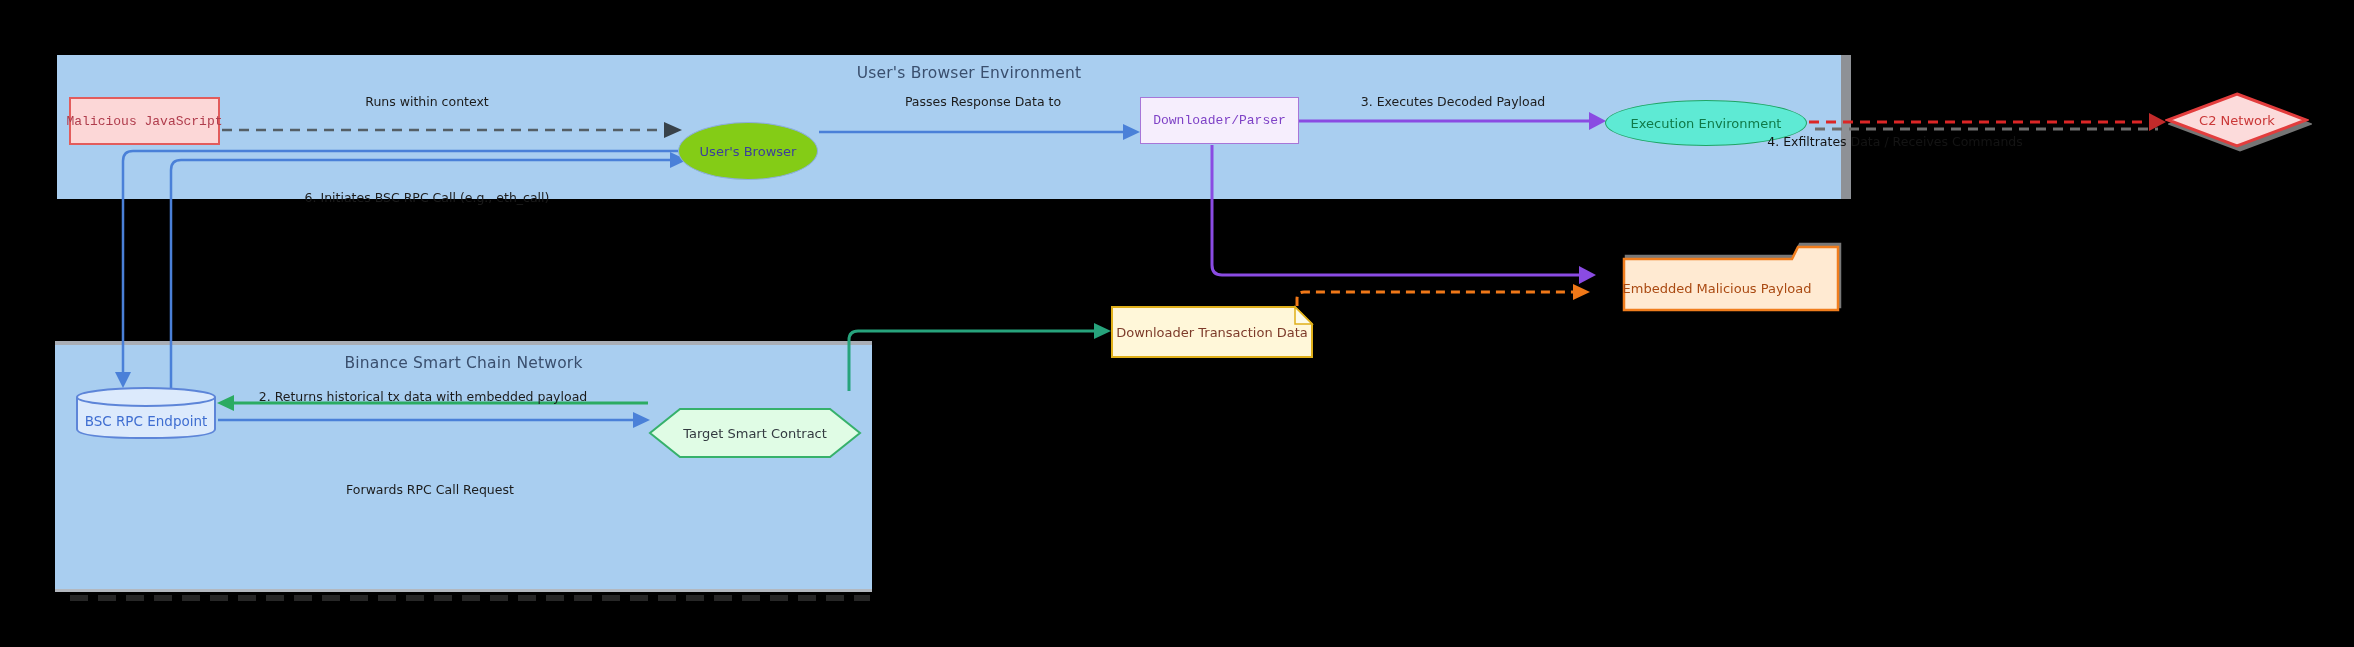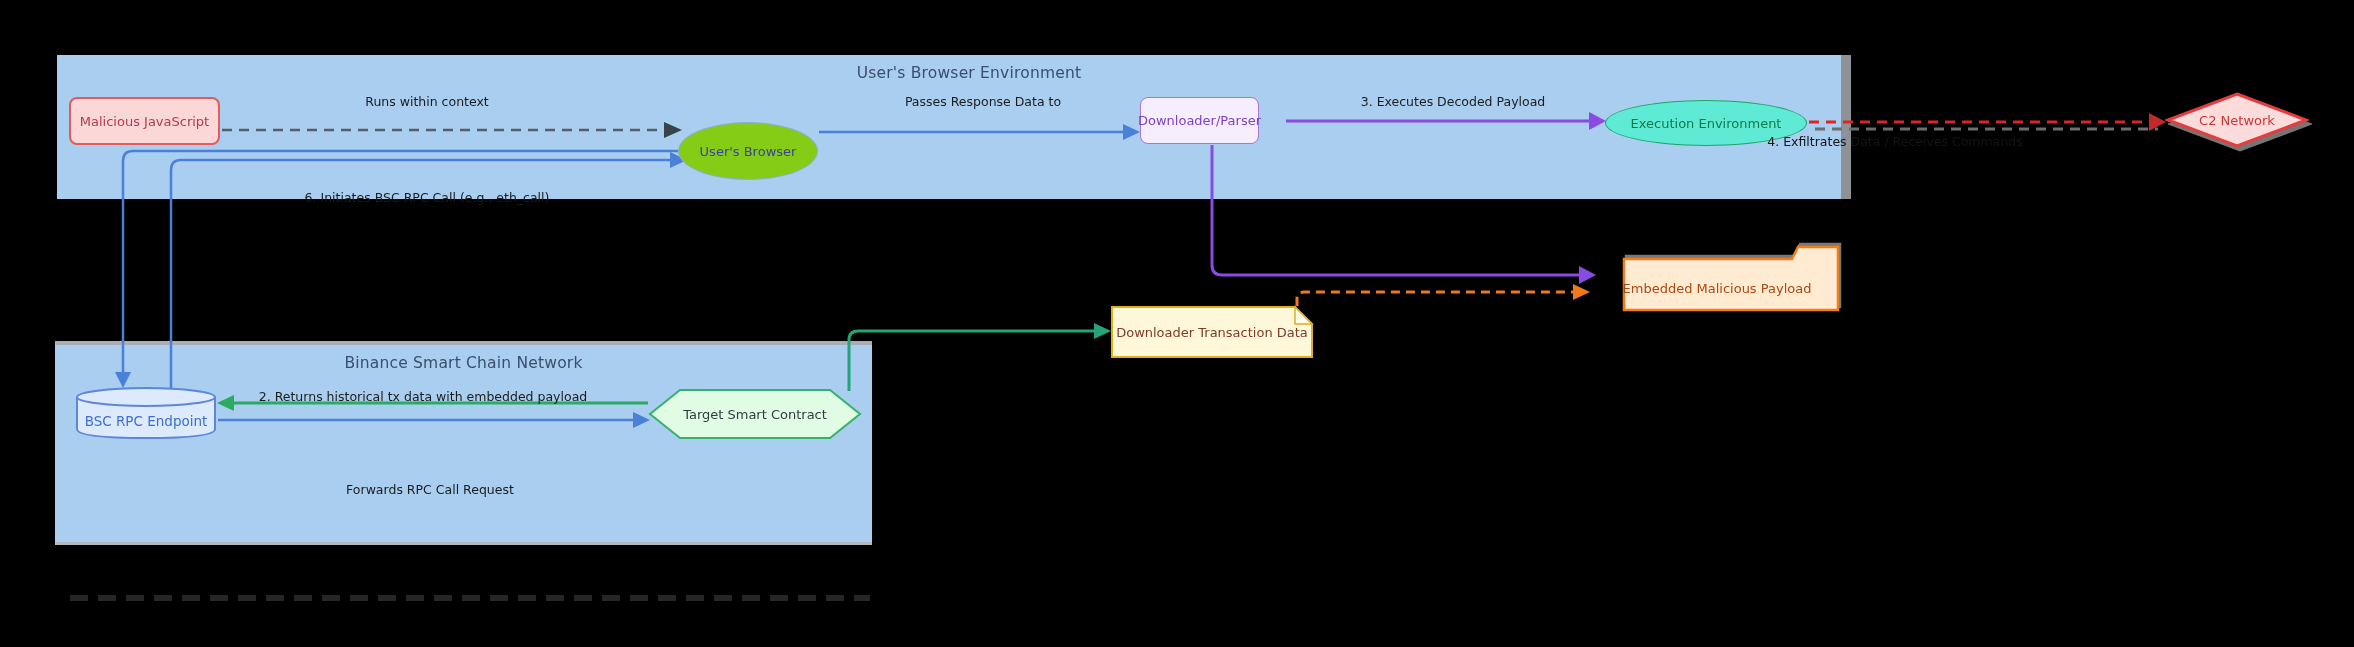--- a/index.html
+++ b/index.html
@@ -3,21 +3,21 @@
 <meta charset="utf-8">
 <style>
   html,body{margin:0;padding:0;background:#000;}
   .canvas{position:relative;width:2354px;height:647px;background:#000;overflow:hidden;
           font-family:"DejaVu Sans",sans-serif;}
   .container{position:absolute;background:#a9cef0;}
   .container-title{position:absolute;width:100%;text-align:center;color:#3a4f6e;
                    font-size:15.5px;letter-spacing:.2px;}
   .node{position:absolute;display:flex;align-items:center;justify-content:center;
         font-size:13px;text-align:center;box-sizing:border-box;white-space:nowrap;}
-  .rect-node{border-radius:8px;}
+  .rect-node{border-radius:0;font-family:Liberation Mono, monospace;}
   .ellipse-node{border-radius:50%;}
   .shape-node{display:block;}
   .shape-node svg{display:block;}
   .shape-label{position:absolute;left:0;top:0;width:100%;height:100%;display:flex;
                align-items:center;justify-content:center;font-size:13px;white-space:nowrap;}
   .edges{position:absolute;left:0;top:0;pointer-events:none;}
   .edge-label{position:absolute;transform:translate(-50%,-50%);white-space:nowrap;
               font-size:12.5px;color:#1c1c1c;}
   .edge-label.faint{color:#141414;}
   
@@ -35,21 +35,21 @@
 </style>
 </head>
 <body>
 
 <div class="canvas">
 
   <div class="container" style="left:57px;top:55px;width:1764px;height:144px;box-shadow:10px 0 0 #8e9196;padding-left:20px;">
     <div class="container-title" style="top:9px;">User's Browser Environment</div>
   </div>
 
-  <div class="container" style="left:55px;top:345px;width:817px;height:200px;
+  <div class="container" style="left:55px;top:345px;width:817px;height:247px;
               box-shadow:0 -4px 0 #a9aeb6;border-bottom:3px solid #b3b8bf;box-sizing:border-box;">
     <div class="container-title" style="top:9px;">Binance Smart Chain Network</div>
   </div>
 
   <svg class="edges" width="2354" height="647" viewBox="0 0 2354 647">
 
     <line x1="70" y1="598" x2="870" y2="598" stroke="#262626" stroke-width="6" stroke-dasharray="18 10"></line>
 
     <g>
       <path d="M 222,130 L 664,130" fill="none" stroke="#555f66" stroke-width="2.5" stroke-dasharray="10 7"></path>
@@ -109,21 +109,21 @@
   </svg>
 
   <div class="node rect-node n-mal" style="left:69px;top:97px;width:151px;height:48px;">
     <span>Malicious JavaScript</span>
   </div>
 
   <div class="node ellipse-node n-ub" style="left:678px;top:122px;width:140px;height:58px;">
     <span>User's Browser</span>
   </div>
 
-  <div class="node rect-node n-dp" style="left:1140px;top:97px;width:119px;height:47px;">
+  <div class="node rect-node n-dp" style="left:1140px;top:97px;width:159px;height:47px;">
     <span>Downloader/Parser</span>
   </div>
 
   <div class="node ellipse-node n-ee" style="left:1605px;top:100px;width:202px;height:46px;">
     <span>Execution Environment</span>
   </div>
 
   <div class="shape-node shadow-c2" style="position:absolute;left:2165px;top:91px;width:144px;height:58px;">
     <svg width="144" height="58" viewBox="0 0 144 58">
       <polygon points="72,3 141,29 72,55 3,29" fill="#fcdbdb" stroke="#e33d3d" stroke-width="3"></polygon>
@@ -147,21 +147,21 @@
   </div>
 
   <div class="shape-node" style="position:absolute;left:75px;top:386px;width:142px;height:54px;">
     <svg width="142" height="54" viewBox="0 0 142 54">
       <path d="M 2,11 L 2,43 Q 2,52 71,52 Q 140,52 140,43 L 140,11" fill="#dceafc" stroke="#5d85d8" stroke-width="2"></path>
       <ellipse cx="71" cy="11" rx="69" ry="9" fill="#dceafc" stroke="#5d85d8" stroke-width="2"></ellipse>
     </svg>
     <div class="shape-label t-bsc" style="padding-top:8px;">BSC RPC Endpoint</div>
   </div>
 
-  <div class="shape-node" style="position:absolute;left:648px;top:388px;width:214px;height:52px;text-align:right;">
+  <div class="shape-node" style="position:absolute;left:648px;top:407px;width:214px;height:52px;text-align:right;">
     <svg width="214" height="52" viewBox="0 0 214 52">
       <polygon points="32,2 182,2 212,26 182,50 32,50 2,26" fill="#e0fce5" stroke="#36b16b" stroke-width="2"></polygon>
     </svg>
     <div class="shape-label t-hex">Target Smart Contract</div>
   </div>
 
   <div class="edge-label" style="left:427px;top:101px;">Runs within context</div>
 
   <div class="edge-label" style="left:427px;top:197px;">6. Initiates BSC RPC Call (e.g., eth_call)</div>
 

